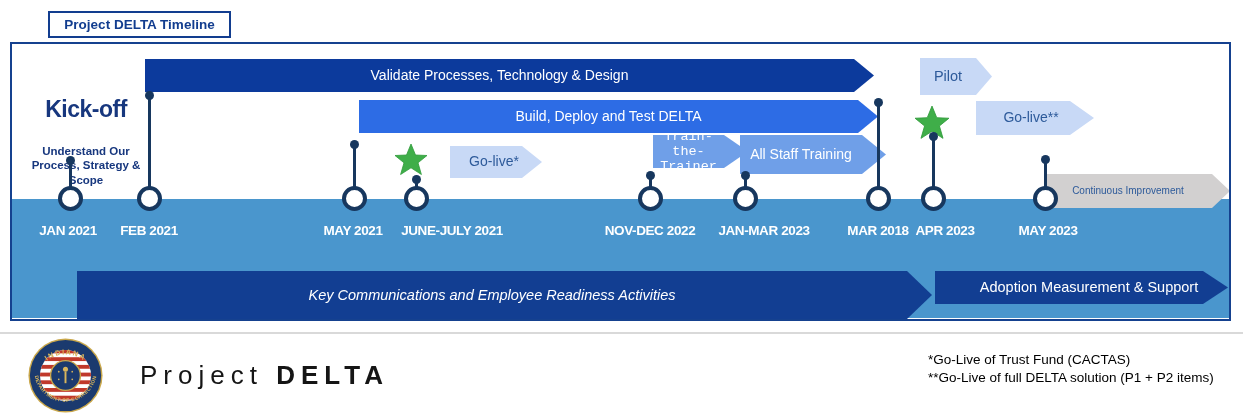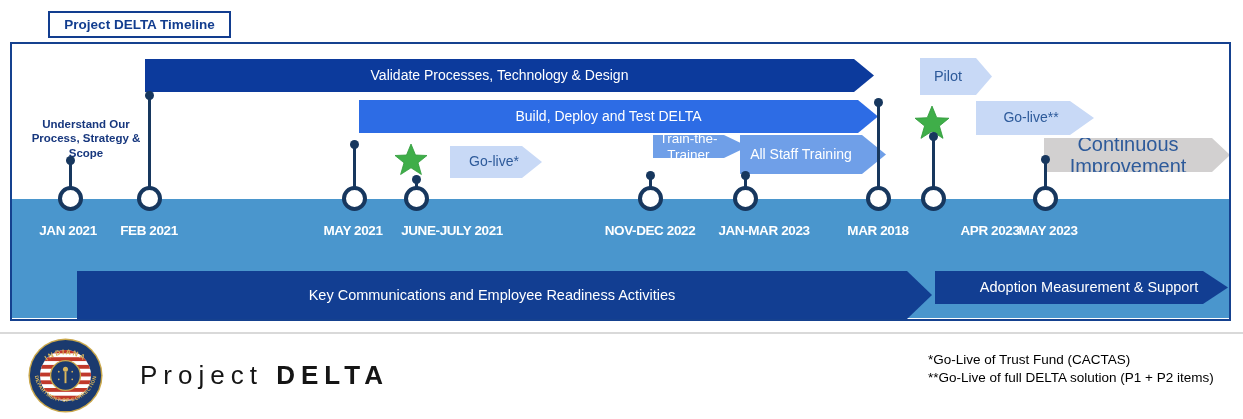--- a/index.html
+++ b/index.html
@@ -20,21 +20,21 @@
     background: #4a96cd; }
 
   
   .arrow { position: absolute; display: flex; align-items: center; justify-content: center;
     clip-path: polygon(0 0, calc(100% - var(--tip)) 0, 100% 50%, calc(100% - var(--tip)) 100%, 0 100%);
     padding-right: var(--tip); text-align: center; line-height: 1.12; }
   .navy-bar  { background: #0c3a9c; color: #ffffff; font-size: 14px; }
   .blue-bar  { background: #2d6ce5; color: #ffffff; font-size: 14px; }
   .corn-bar  { background: #6f9fe8; color: #ffffff; font-size: 13.5px; }
   .light-bar { background: #c8d9f6; color: #2d5a9a; font-size: 14.5px; margin-left: 40px; }
-  .gray-bar  { background: #d2d0d0; color: #2d5a9a; font-size: 20px; }
+  .gray-bar  { background: #d2d0d0; color: #2d5a9a; font-size: 10px; margin-top: 36px; }
   .bottom-bar { background: #123e92; color: #ffffff; font-size: 14.5px; }
 
   
   .kickoff { left: 5px; top: 52px; width: 138px; text-align: center; color: #17377e; }
   .kickoff .ko-title { font-size: 23px; font-weight: bold; letter-spacing: -0.5px; }
   .kickoff .ko-sub { margin-top: 21px; font-size: 11.5px; font-weight: bold; line-height: 1.25; }
 
   
   .m-line { position: absolute; width: 3px; background: #17375e; }
   .m-dot { position: absolute; width: 9px; height: 9px; border-radius: 50%; background: #17375e; }
@@ -56,28 +56,29 @@
 <body>
 
 <div class="abs title-box">
   <span>Project DELTA Timeline</span>
 </div>
 
 <div class="abs container">
   <div class="band"></div>
 
   <div class="abs kickoff">
+    <div class="ko-title">Kick-off</div>
     <div class="ko-sub">Understand Our Process, Strategy &amp; Scope</div>
   </div>
 
   <div class="arrow navy-bar" style="--tip:20px; left:133px; top:15px; width:729px; height:33px;">Validate Processes, Technology &amp; Design</div>
   <div class="arrow blue-bar" style="--tip:20px; left:347px; top:56px; width:519px; height:33px;">Build, Deploy and Test DELTA</div>
   <div class="arrow light-bar" style="--tip:16px; left:868px; top:14px; width:72px; height:37px;">Pilot</div>
   <div class="arrow light-bar" style="--tip:20px; left:398px; top:102px; width:92px; height:32px; padding-left:16px; font-size:14px;">Go-live*</div>
-  <div class="arrow corn-bar" style="--tip:24px; left:641px; top:91px; width:95px; height:23px; flex-direction:column;">
+  <div class="arrow corn-bar" style="--tip:24px; left:641px; top:91px; width:95px; height:33px; flex-direction:column;font-family:Liberation Mono, monospace;">
     <span>Train-the-</span>
     <span>Trainer</span>
   </div>
   <div class="arrow corn-bar" style="--tip:24px; left:728px; top:91px; width:146px; height:39px; font-size:14px;">All Staff Training</div>
   <div class="arrow light-bar" style="--tip:24px; left:924px; top:57px; width:118px; height:34px; padding-left:16px; font-size:14px;">Go-live**</div>
   <div class="arrow gray-bar" style="--tip:18px; left:1032px; top:94px; width:186px; height:34px;">Continuous Improvement</div>
 
   <svg class="star" style="left:382px; top:99px;" width="34" height="34" viewBox="0 0 34 34">
     <polygon points="17,1 21.5,12 33,12.5 24,19.8 27.4,31.5 17,24.8 6.6,31.5 10,19.8 1,12.5 12.5,12" fill="#3fae49" stroke="#2f9a3a" stroke-width="0.8"></polygon>
   </svg>
@@ -121,24 +122,24 @@
   <div class="m-dot" style="left:1028.5px; top:111px;"></div>
   <div class="m-ring" style="left:1020.5px;"></div>
 
   <div class="m-label" style="left:-19px;">JAN 2021</div>
   <div class="m-label" style="left:62px;">FEB 2021</div>
   <div class="m-label" style="left:266px;">MAY 2021</div>
   <div class="m-label" style="left:365px;">JUNE-JULY 2021</div>
   <div class="m-label" style="left:563px;">NOV-DEC 2022</div>
   <div class="m-label" style="left:677px;">JAN-MAR 2023</div>
   <div class="m-label" style="left:791px;">MAR 2018</div>
-  <div class="m-label" style="left:903px;">APR 2023</div>
+  <div class="m-label" style="left:858px;">APR 2023</div>
   <div class="m-label" style="left:961px;">MAY 2023</div>
 
-  <div class="arrow bottom-bar" style="--tip:25px; left:65px; top:227px; width:855px; height:48px;">Key Communications and Employee Readiness Activities</div>
+  <div class="arrow bottom-bar" style="--tip:25px; left:65px; top:227px; width:855px; height:48px;font-style:italic;">Key Communications and Employee Readiness Activities</div>
   <div class="arrow bottom-bar" style="--tip:25px; left:923px; top:227px; width:293px; height:33px;padding-left:40px;">Adoption Measurement &amp; Support</div>
 </div>
 
 <div class="abs divider"></div>
 
 <svg class="abs seal" viewBox="0 0 80 80">
   <circle cx="40" cy="40" r="38.5" fill="#caa84c"></circle>
   <circle cx="40" cy="40" r="37" fill="#1b3a6e"></circle>
   <clipPath id="stripeClip">
       <circle cx="40" cy="40" r="26.5"></circle>

